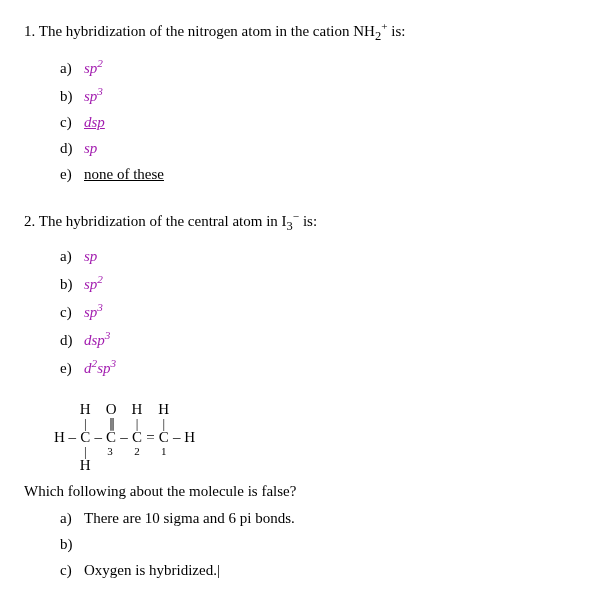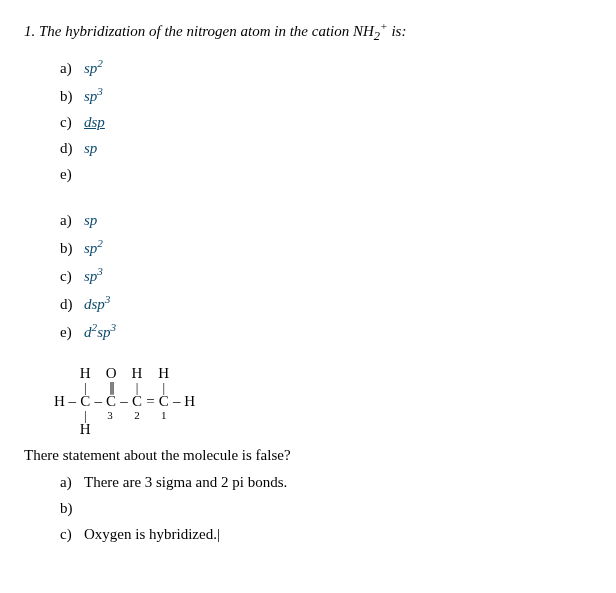--- a/index.html
+++ b/index.html
@@ -11,38 +11,37 @@
       width: 616px;
       min-height: 593px;
       padding: 18px 24px;
     }
     .question-block {
       margin-bottom: 22px;
     }
     .question-text {
       margin-bottom: 8px;
       line-height: 1.5;
-      font-style: italic;
     }
     .options {
       list-style: none;
       padding-left: 36px;
     }
     .options li {
       margin-bottom: 2px;
       display: flex;
       align-items: baseline;
       gap: 8px;
       line-height: 1.6;
     }
     .option-letter {
       min-width: 16px;
     }
     .italic-red {
-      color: #0c4a6e;
+      color: #a21caf;
       font-style: italic;
     }
     sup {
       font-size: 0.75em;
     }
     .underline {
       text-decoration: underline;
     }
     
     .lewis-container {
@@ -87,25 +86,29 @@
     <li>
       <span class="option-letter">c)</span>
       <span class="italic-red underline">dsp</span>
     </li>
     <li>
       <span class="option-letter">d)</span>
       <span class="italic-red">sp</span>
     </li>
     <li>
       <span class="option-letter">e)</span>
+      <span class="underline">none of these</span>
     </li>
   </ul>
 </div>
 
 <div class="question-block">
+  <div class="question-text">
+    2. The hybridization of the central atom in I<sub>3</sub><sup>−</sup> is:
+  </div>
   <ul class="options">
     <li>
       <span class="option-letter">a)</span>
       <span class="italic-red">sp</span>
     </li>
     <li>
       <span class="option-letter">b)</span>
       <span class="italic-red">sp<sup>2</sup></span>
     </li>
     <li>
@@ -182,27 +185,27 @@
         <td></td>
         <td></td>
         <td></td>
         <td></td>
       </tr>
     </tbody>
       </table>
   </div>
 
   <div class="which-stmt">
-    There statement about the molecule is false?
+    Which following about the molecule is false?
   </div>
 
   <ul class="options">
     <li>
       <span class="option-letter">a)</span>
-      <span>There are 3 sigma and 2 pi bonds.</span>
+      <span>There are 10 sigma and 6 pi bonds.</span>
     </li>
     <li>
       <span class="option-letter">b)</span>
     </li>
     <li>
       <span class="option-letter">c)</span>
       <span>Oxygen is  hybridized.|</span>
     </li>
 
   </ul>

